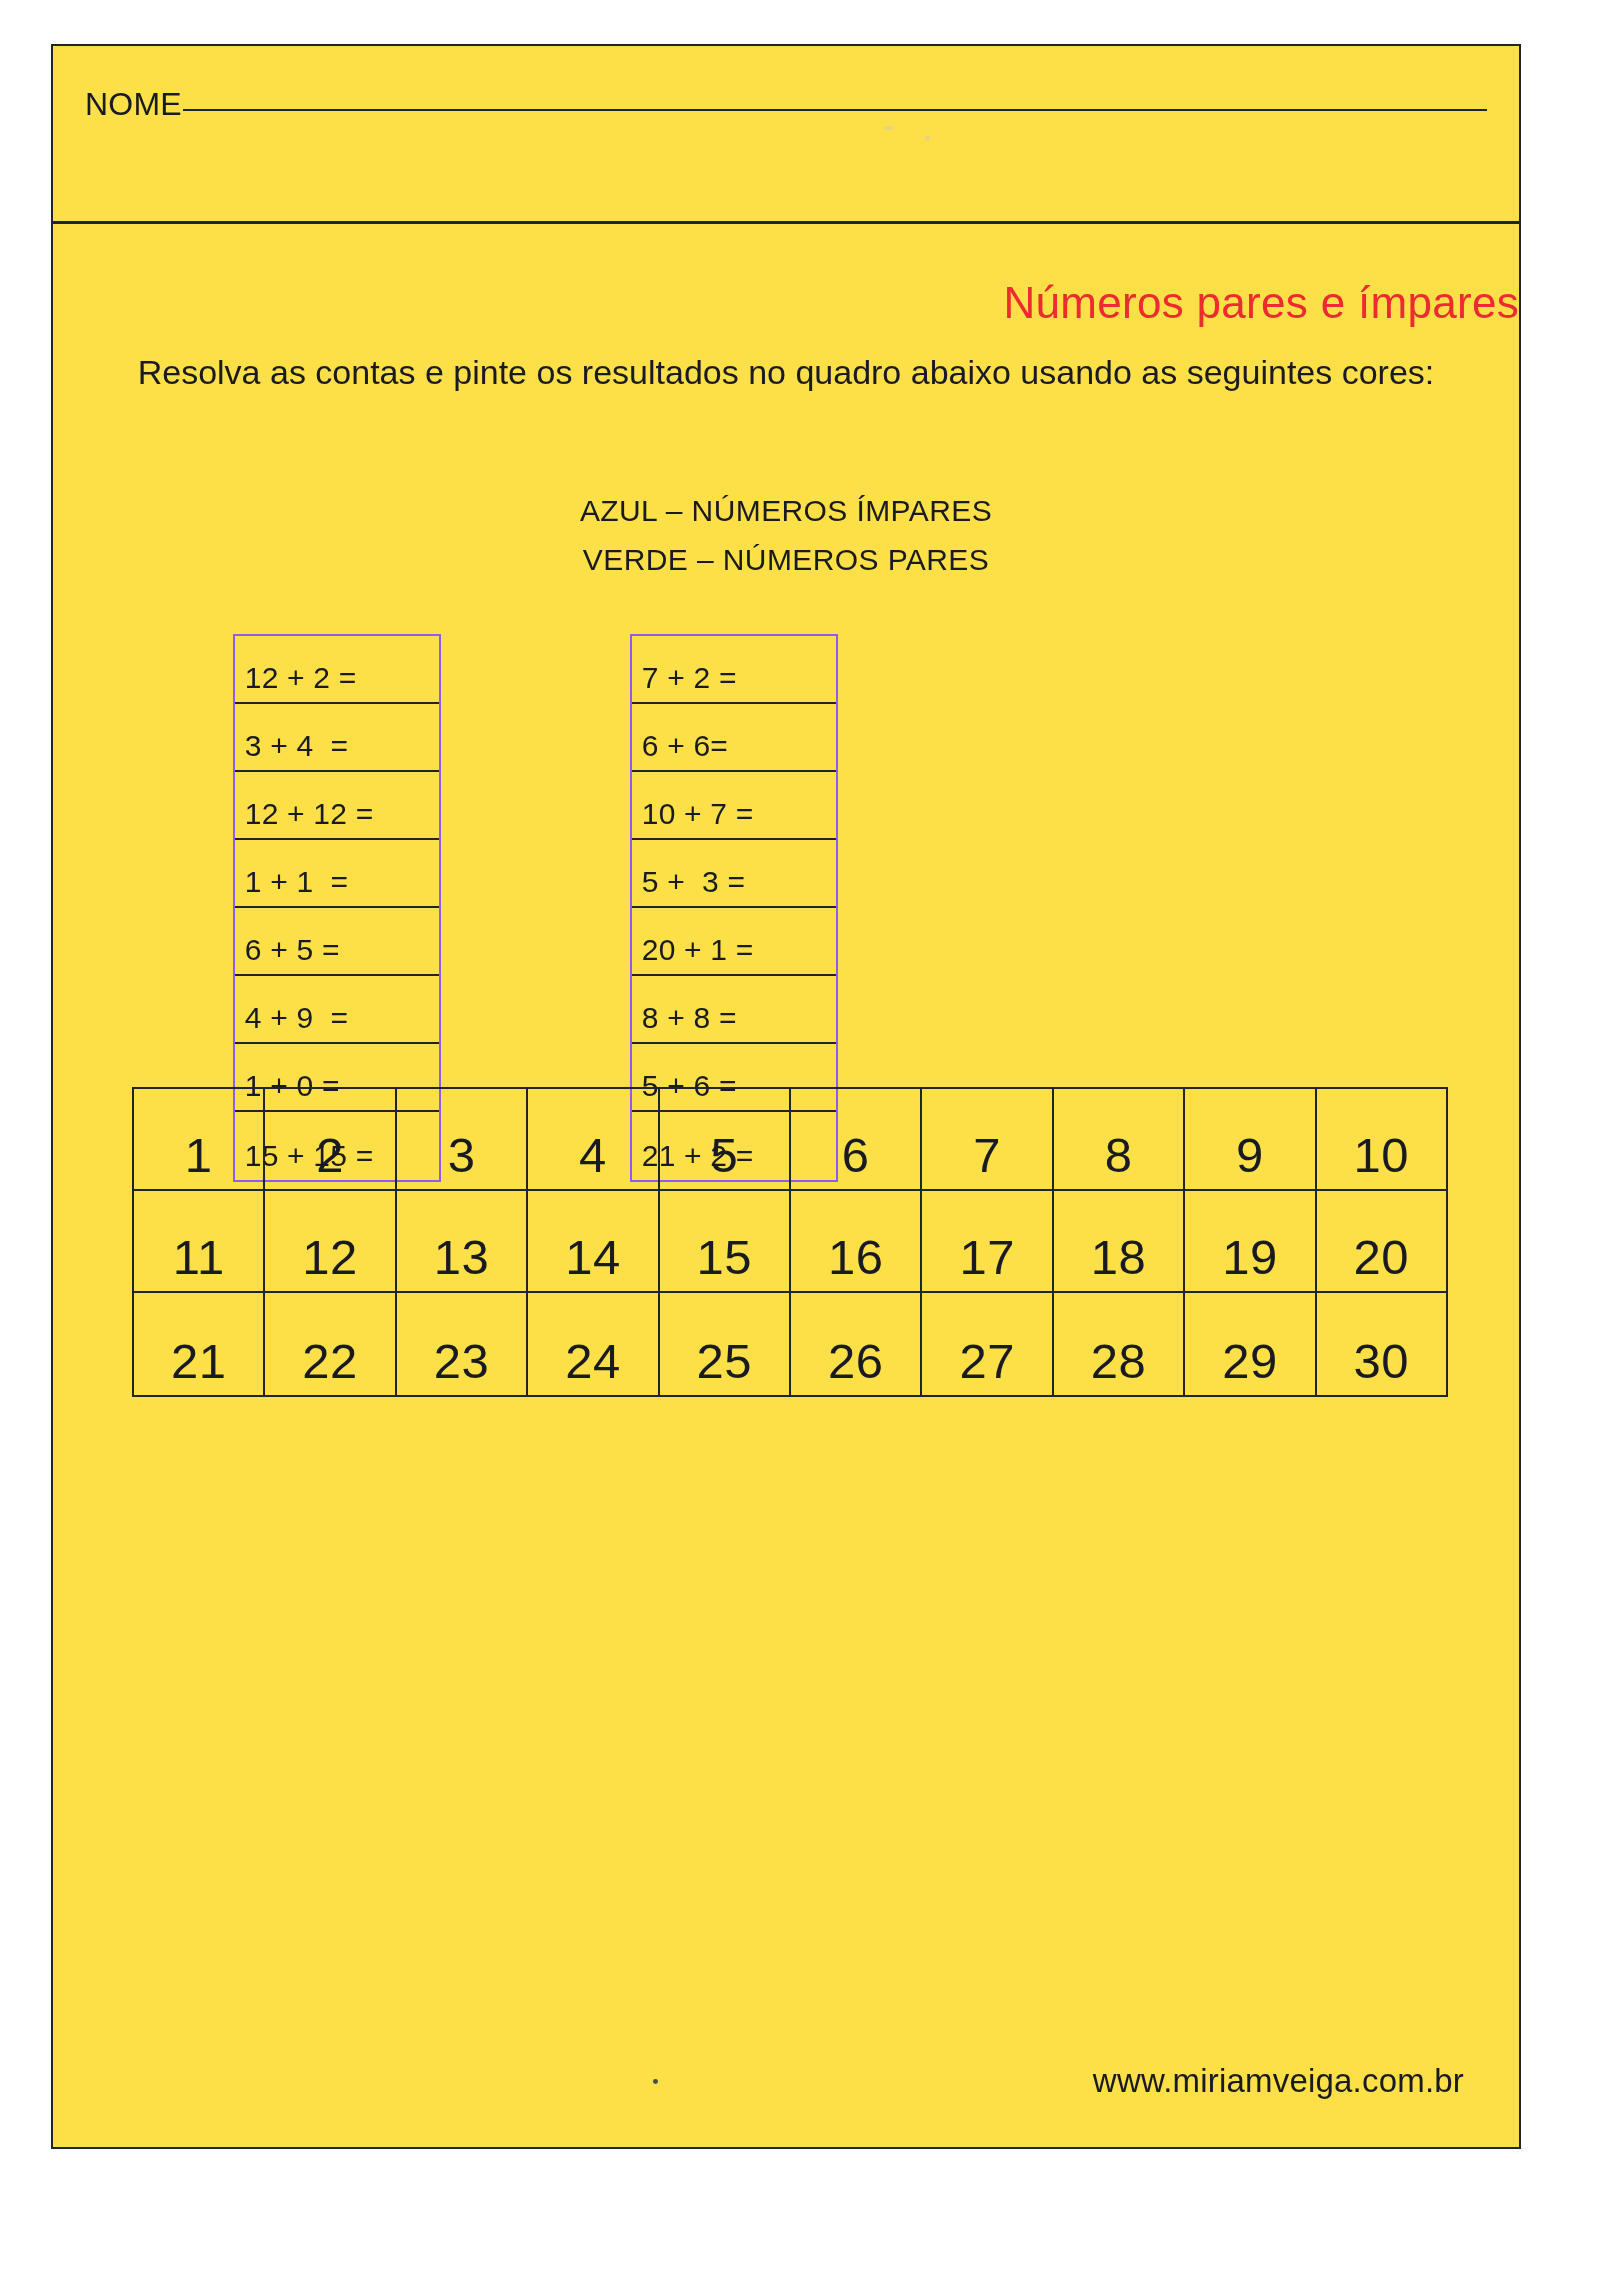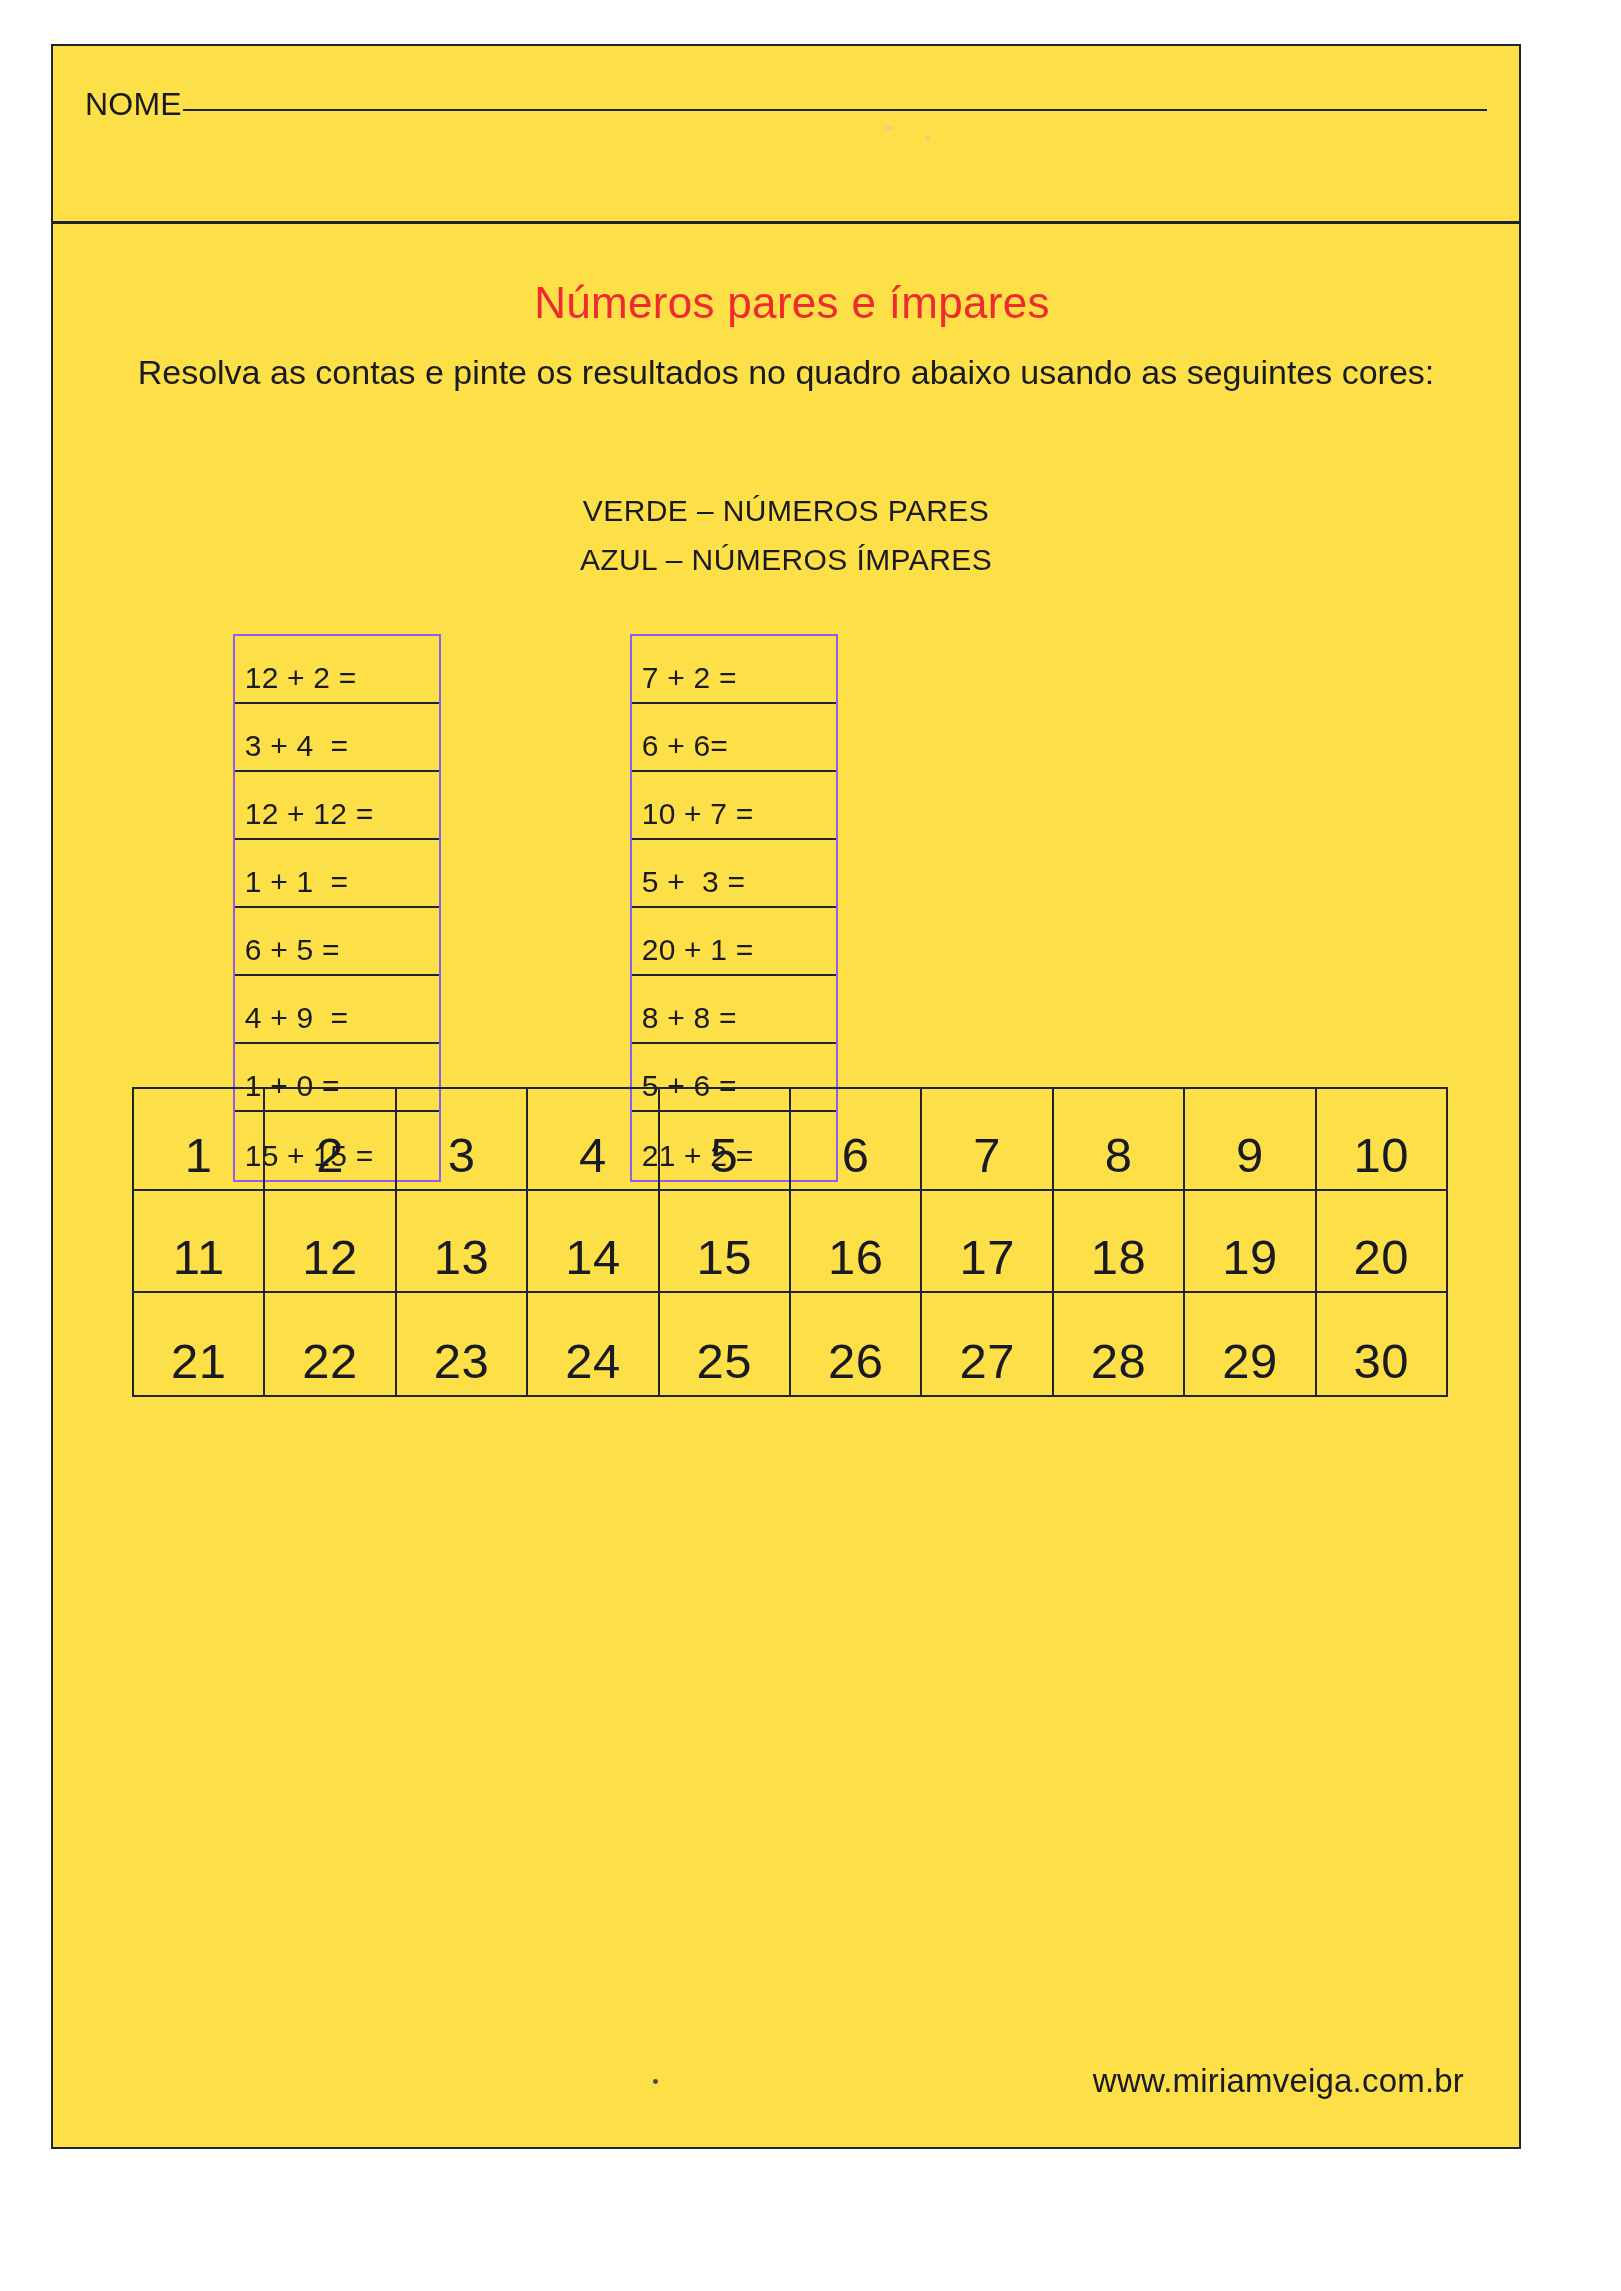--- a/index.html
+++ b/index.html
@@ -70,21 +70,21 @@
     padding: 0 2px 0 2.9px;
     color: #3a3a42;
   }
 
   
   .title {
     position: absolute;
     left: 0;
     right: 0;
     top: 232px;
-    text-align: center;
+    text-align: right;
     font-size: 44px;
     color: #ed2b30;
     letter-spacing: 0.3px;
     margin-left: 12px;
   }
   .instructions {
     position: absolute;
     left: 44px;
     right: 44px;
     top: 304px;
@@ -198,22 +198,22 @@
     </div>
 
 
   </div>
 
   <div class="title">Números pares e ímpares</div>
 
   <div class="instructions">Resolva as contas  e pinte os resultados no quadro abaixo usando as seguintes cores:</div>
 
   <div class="legend">
+    <div>AZUL – NÚMEROS ÍMPARES</div>
     <div>VERDE – NÚMEROS PARES</div>
-    <div>AZUL – NÚMEROS ÍMPARES</div>
   </div>
 
   <div class="problems">
 
     <div class="prob-col left">
       <div class="prob-cell">12 + 2 =</div>
       <div class="prob-cell">3 + 4  =</div>
       <div class="prob-cell">12 + 12 =</div>
       <div class="prob-cell">1 + 1  =</div>
       <div class="prob-cell">6 + 5 =</div>

